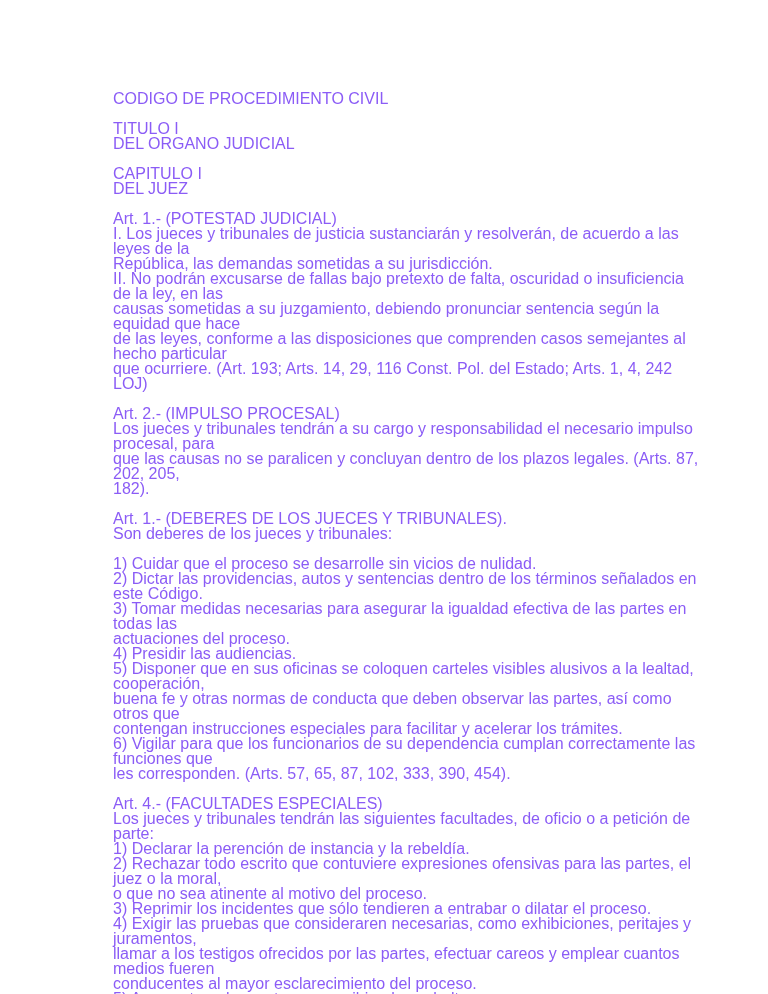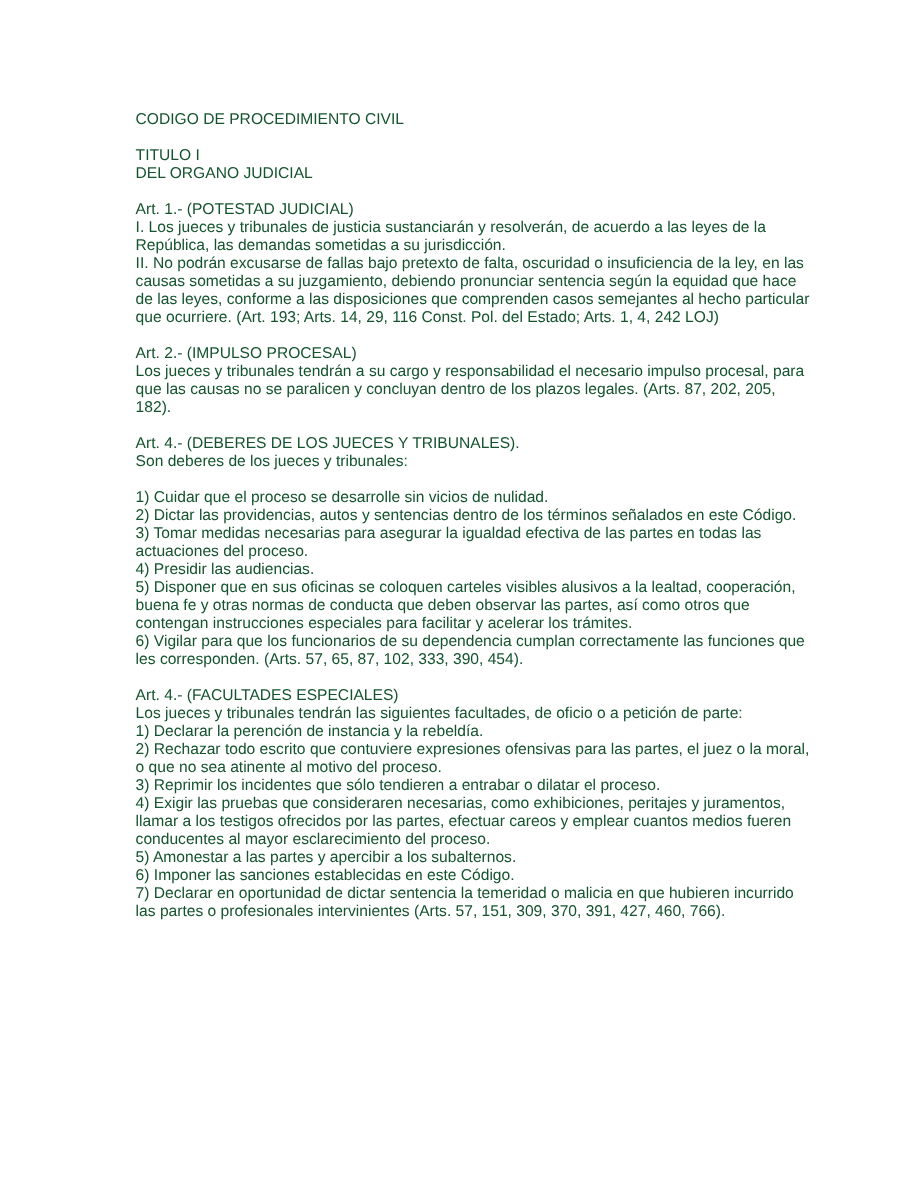--- a/index.html
+++ b/index.html
@@ -18,47 +18,49 @@
       top: 0;
       left: 0;
       width: 768px;
       height: 994px;
       background: #ffffff;
       box-sizing: border-box;
       padding: 91px 0 0 113px;
     }
     .block {
       margin: 0 0 15px 0;
-      font-size: 13px;
+      font-size: 16px;
       line-height: 15px;
-      color: #14532d;
+      color: #8b5cf6;
       white-space: pre-line;
       width: 588px;
       letter-spacing: 0;
     }
   </style>
 </head>
 <body>
 
 <div class="page">
   <p class="block">CODIGO DE PROCEDIMIENTO CIVIL</p>
   <p class="block">TITULO I
 DEL ORGANO JUDICIAL</p>
+  <p class="block">CAPITULO I
+DEL JUEZ</p>
   <p class="block">Art. 1.- (POTESTAD JUDICIAL)
 I. Los jueces y tribunales de justicia sustanciarán y resolverán, de acuerdo a las leyes de la
 República, las demandas sometidas a su jurisdicción.
 II. No podrán excusarse de fallas bajo pretexto de falta, oscuridad o insuficiencia de la ley, en las
 causas sometidas a su juzgamiento, debiendo pronunciar sentencia según la equidad que hace
 de las leyes, conforme a las disposiciones que comprenden casos semejantes al hecho particular
 que ocurriere. (Art. 193; Arts. 14, 29, 116 Const. Pol. del Estado; Arts. 1, 4, 242 LOJ)</p>
   <p class="block">Art. 2.- (IMPULSO PROCESAL)
 Los jueces y tribunales tendrán a su cargo y responsabilidad el necesario impulso procesal, para
 que las causas no se paralicen y concluyan dentro de los plazos legales. (Arts. 87, 202, 205,
 182).</p>
-  <p class="block">Art. 4.- (DEBERES DE LOS JUECES Y TRIBUNALES).
+  <p class="block">Art. 1.- (DEBERES DE LOS JUECES Y TRIBUNALES).
 Son deberes de los jueces y tribunales:</p>
   <p class="block">1) Cuidar que el proceso se desarrolle sin vicios de nulidad.
 2) Dictar las providencias, autos y sentencias dentro de los términos señalados en este Código.
 3) Tomar medidas necesarias para asegurar la igualdad efectiva de las partes en todas las
 actuaciones del proceso.
 4) Presidir las audiencias.
 5) Disponer que en sus oficinas se coloquen carteles visibles alusivos a la lealtad, cooperación,
 buena fe y otras normas de conducta que deben observar las partes, así como otros que
 contengan instrucciones especiales para facilitar y acelerar los trámites.
 6) Vigilar para que los funcionarios de su dependencia cumplan correctamente las funciones que

